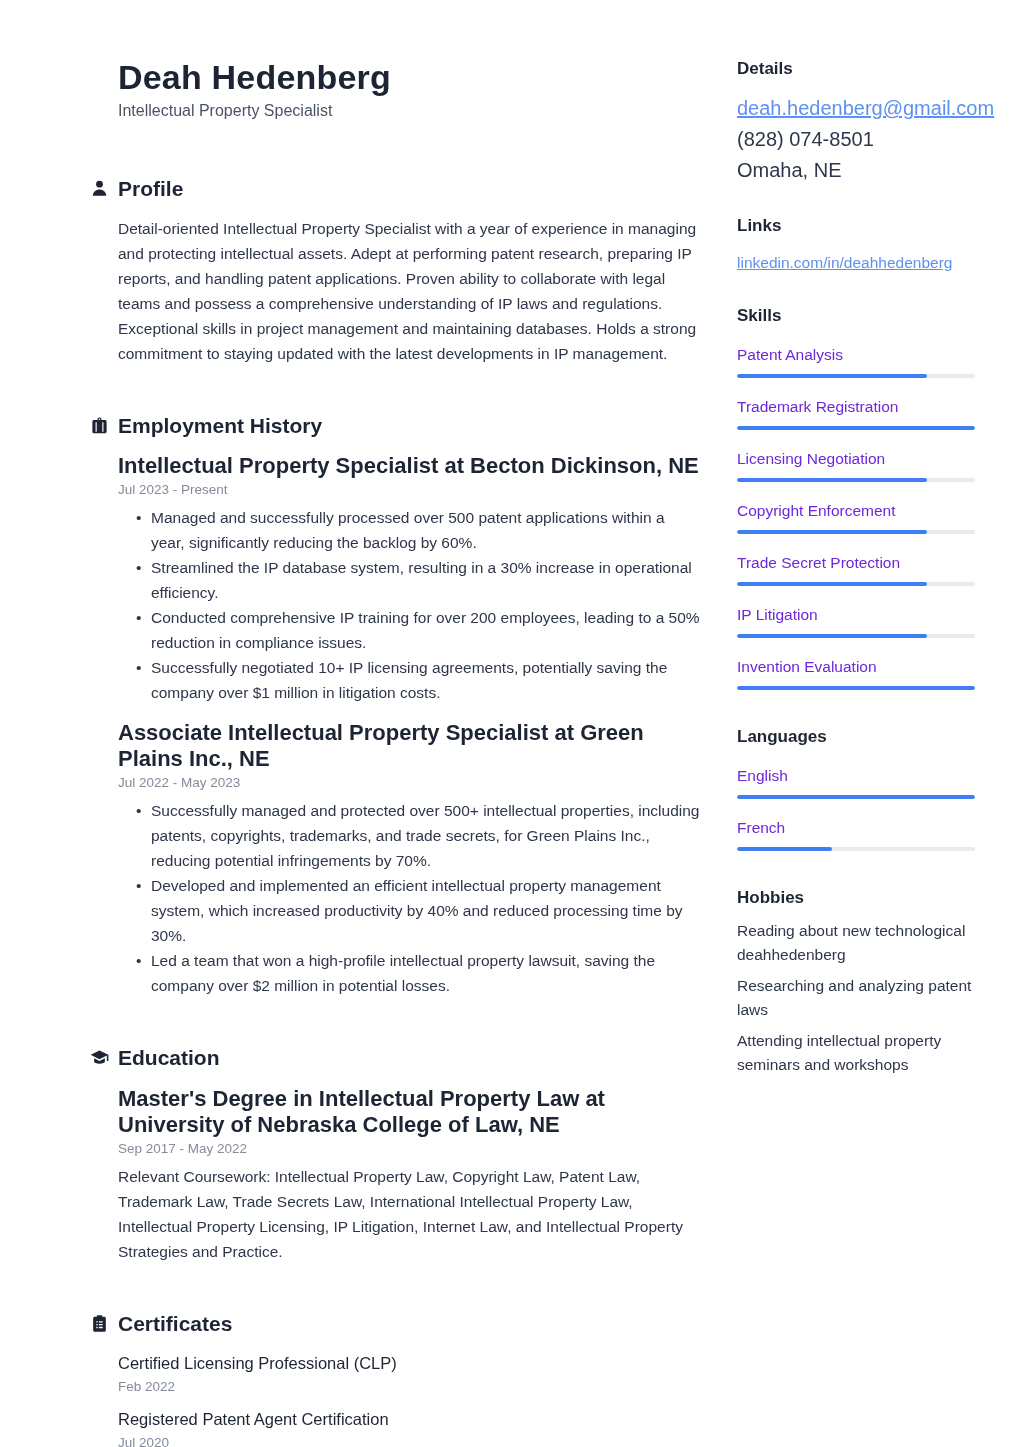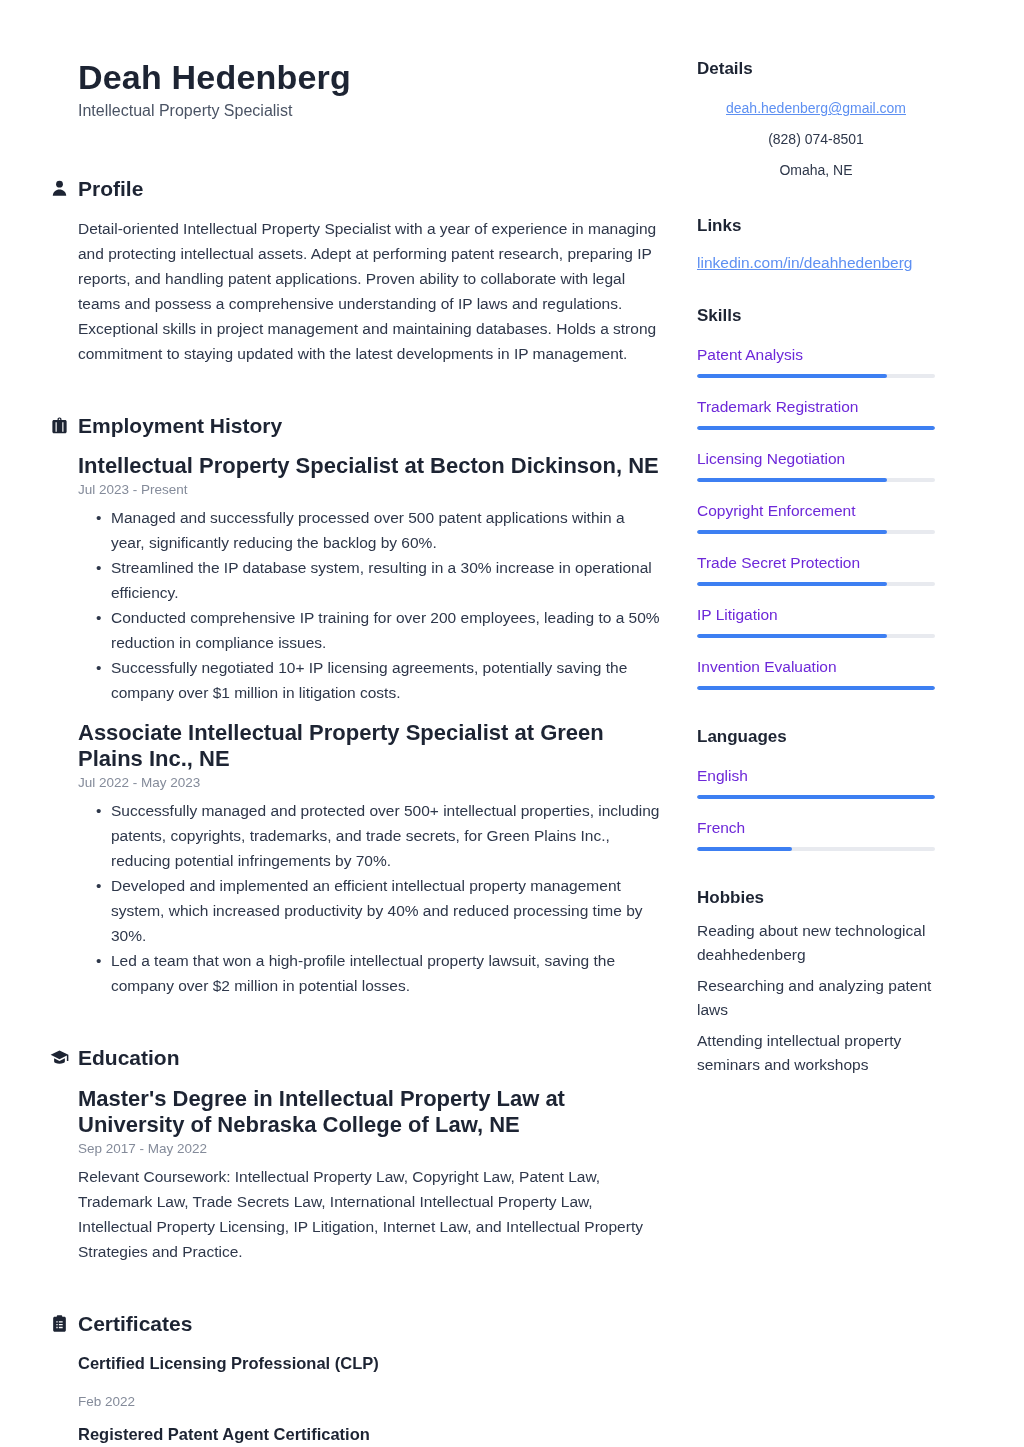--- a/index.html
+++ b/index.html
@@ -1,20 +1,20 @@
 <!DOCTYPE html>
 <html><head>
 <meta charset="utf-8">
 <style>
   * { margin:0; padding:0; box-sizing:border-box; }
   html,body { background:#ffffff; }
   body { font-family:"Liberation Sans","DejaVu Sans",sans-serif; color:#2e374a; }
   .page {
     position:relative; width:1024px; height:1447px; background:#ffffff;
-    overflow:hidden; margin:0 auto;
+    overflow:hidden; margin:0 auto;padding-left:40px;
   }
   .columns { display:flex; padding:58px 0 0 50px; }
   .main { width:610px; padding-left:28px; }
   .sidebar { width:238px; margin-left:37px; }
 
   
   .name { font-size:34px; font-weight:700; color:#1d2433; letter-spacing:.2px; line-height:1.15; }
   .job-subtitle { font-size:16px; color:#4a5364; margin-top:5px; }
 
   
@@ -28,28 +28,28 @@
 
   .entry { margin-top:15px; }
   .entry-title { font-size:22px; font-weight:700; color:#1d2433; line-height:26px; }
   .entry-dates { font-size:13.5px; color:#848b9a; margin-top:3px; }
   ul.bullets { list-style:none; margin-top:8px; }
   ul.bullets li { position:relative; padding-left:33px; font-size:15.5px; line-height:25px; color:#2e374a; }
   ul.bullets li::before { content:"•"; position:absolute; left:18px; top:0; color:#2e374a; }
   .entry-desc { margin-top:8px; }
 
   .cert-entry { margin-top:13px; }
-  .cert-title { font-size:16.5px; font-weight:700; color:#1d2433; line-height:24px; }
-  .cert-date { font-size:13.5px; color:#848b9a; margin-top:19px; }
+  .cert-title { font-size:16.5px; font-weight:400; color:#1d2433; line-height:24px; }
+  .cert-date { font-size:13.5px; color:#848b9a; margin-top:4px; }
 
   
   .side-section { margin-bottom:0; }
   .side-heading { font-size:17px; font-weight:700; color:#1d2433; line-height:1.25; }
   .details-list { margin-top:14px; }
-  .detail-item { font-size:14px; line-height:31px; color:#2e374a;text-align:center; }
+  .detail-item { font-size:20px; line-height:31px; color:#2e374a; }
   a.link { color:#5e90f2; text-decoration:underline; cursor:pointer; }
   .links-section { margin-top:29px; }
   .links-section .link-item { margin-top:15px; font-size:15.5px; line-height:22px; display:inline-block; }
   .skills-section { margin-top:31px; }
   .meter-list { margin-top:10px; }
   .meter-item { padding-top:8px; margin-bottom:10px; }
   .meter-label { font-size:15.5px; color:#6d28d9; line-height:22px; }
   .meter-track { margin-top:8px; height:4px; background:#e8eaef; border-radius:2px; overflow:hidden; }
   .meter-fill { height:100%; background:#3d7ff2; border-radius:2px; }
   .languages-section { margin-top:36px; }

